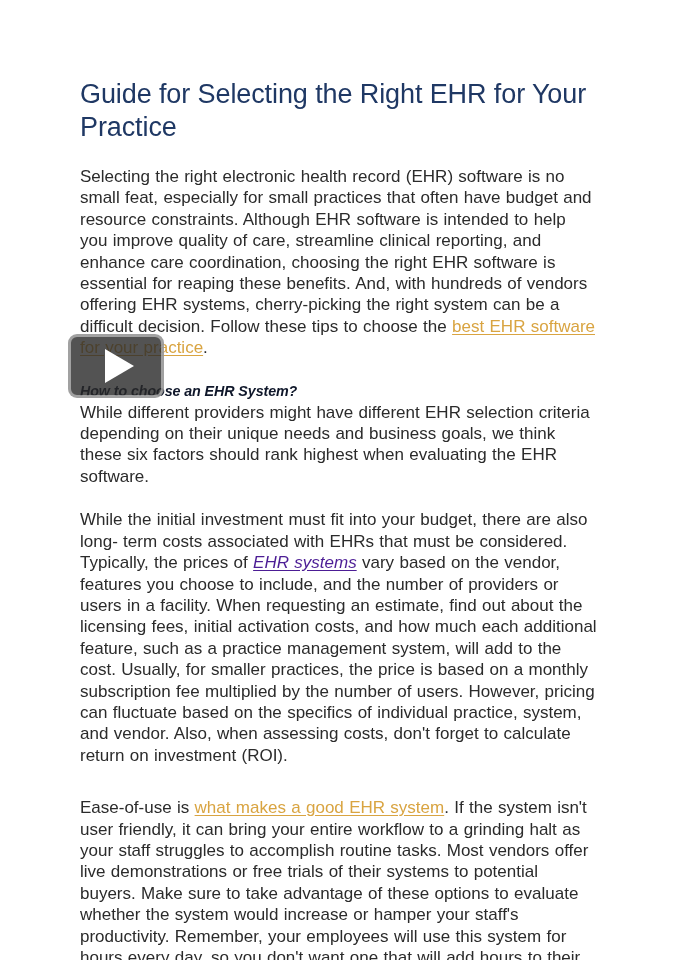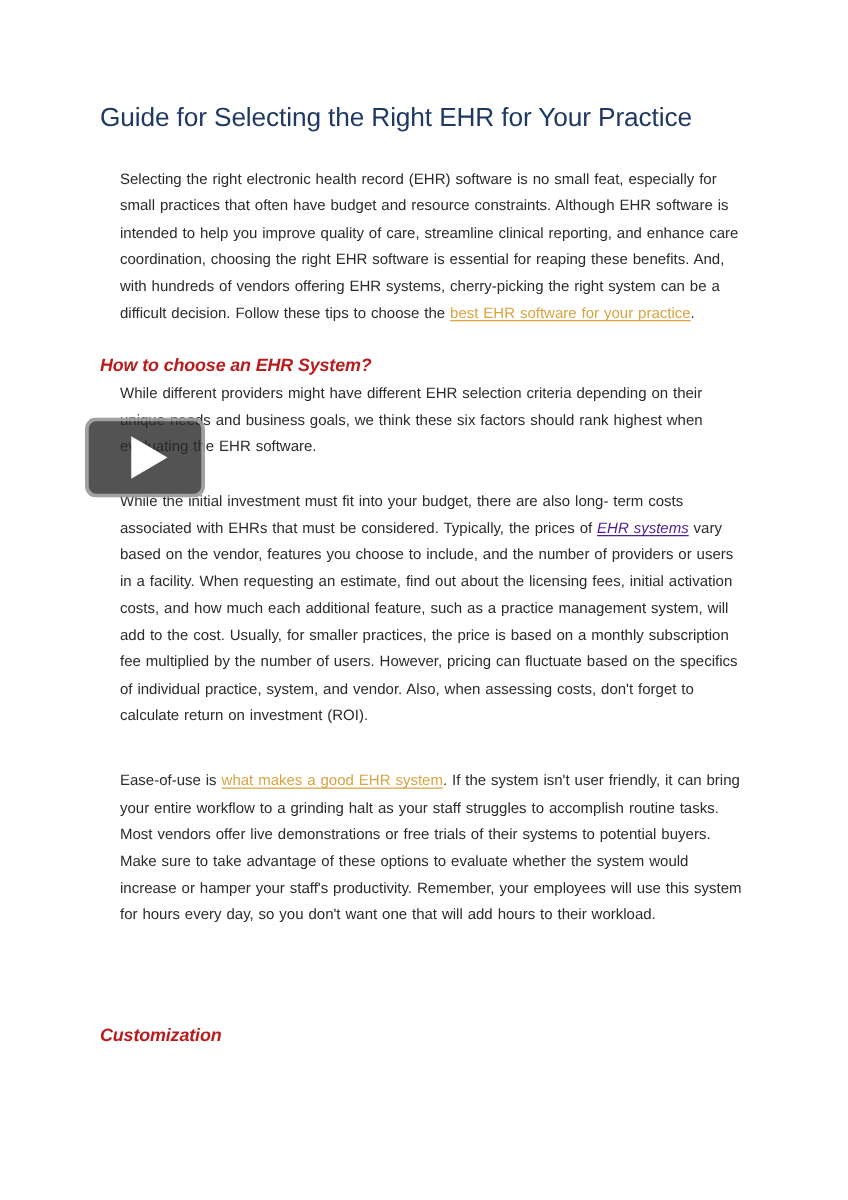--- a/index.html
+++ b/index.html
@@ -26,43 +26,43 @@
 
   .content {
     position: absolute;
     left: 80px;
     top: 78px;
     width: 518px;
   }
 
   .doc-title {
     font-family: "Liberation Sans", sans-serif;
-    font-size: 21px;
+    font-size: 27px;
     line-height: 33px;
     font-weight: 400;
     color: #1F3864;
     margin: 0 0 22px 0;
     letter-spacing: -0.1px;
   }
 
   .body-p {
-    font-size: 12px;
+    font-size: 17px;
     line-height: 21.4px;
     color: #2b2b2b;
-    margin: 0 0 14px 16px;
+    margin: 0 0 14px 0;
     text-align: left;
     word-spacing: 0.6px;
   }
 
   .sec-head {
     font-size: 14.3px;
     line-height: 20px;
     font-weight: bold;
     font-style: italic;
-    color: #b91c1c;
+    color: #0f172a;
     margin: 0 0 1px 0;
     letter-spacing: -0.1px;
   }
 
   .lnk {
     color: #D9A441;
     text-decoration: underline;
     text-underline-offset: 2px;
     cursor: pointer;
   }

